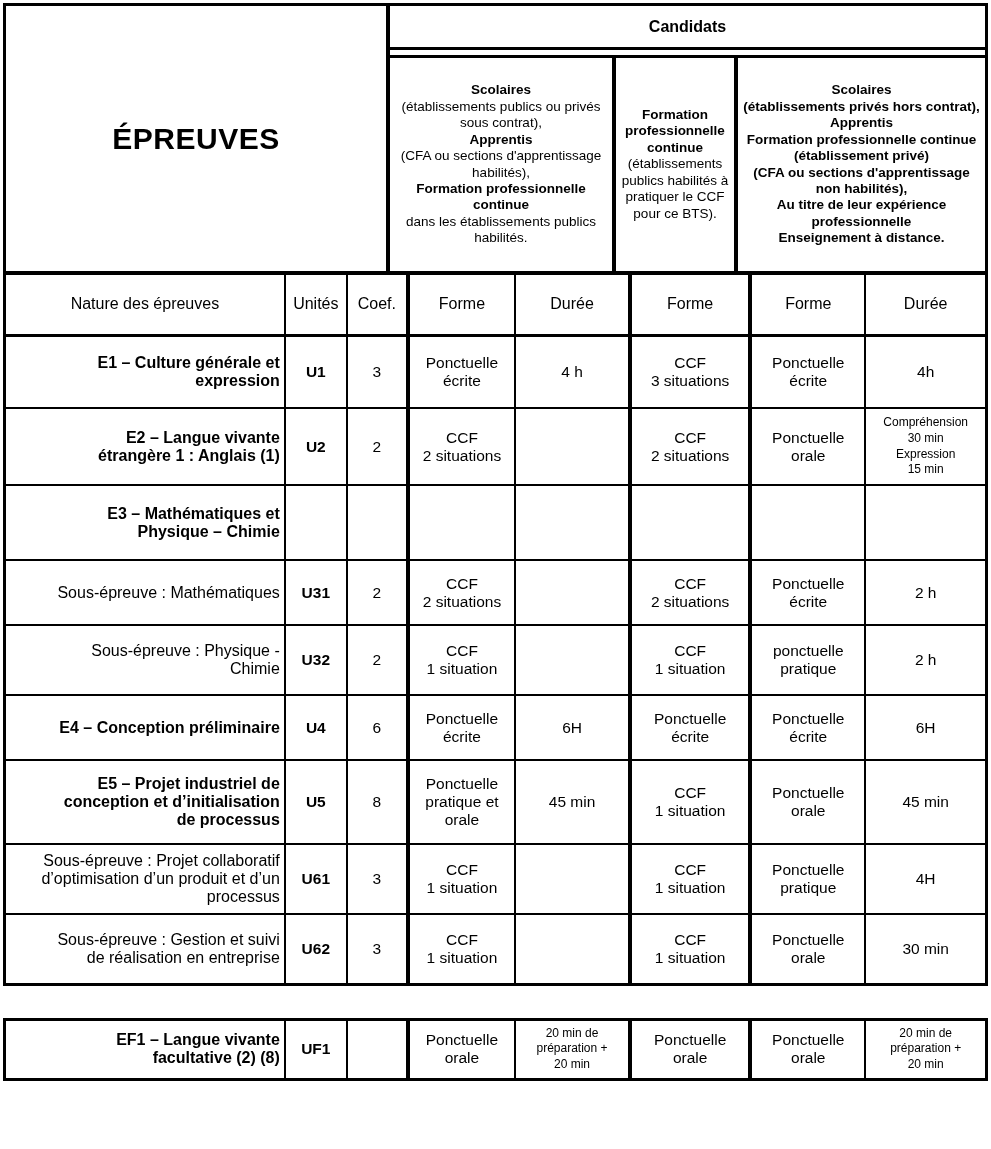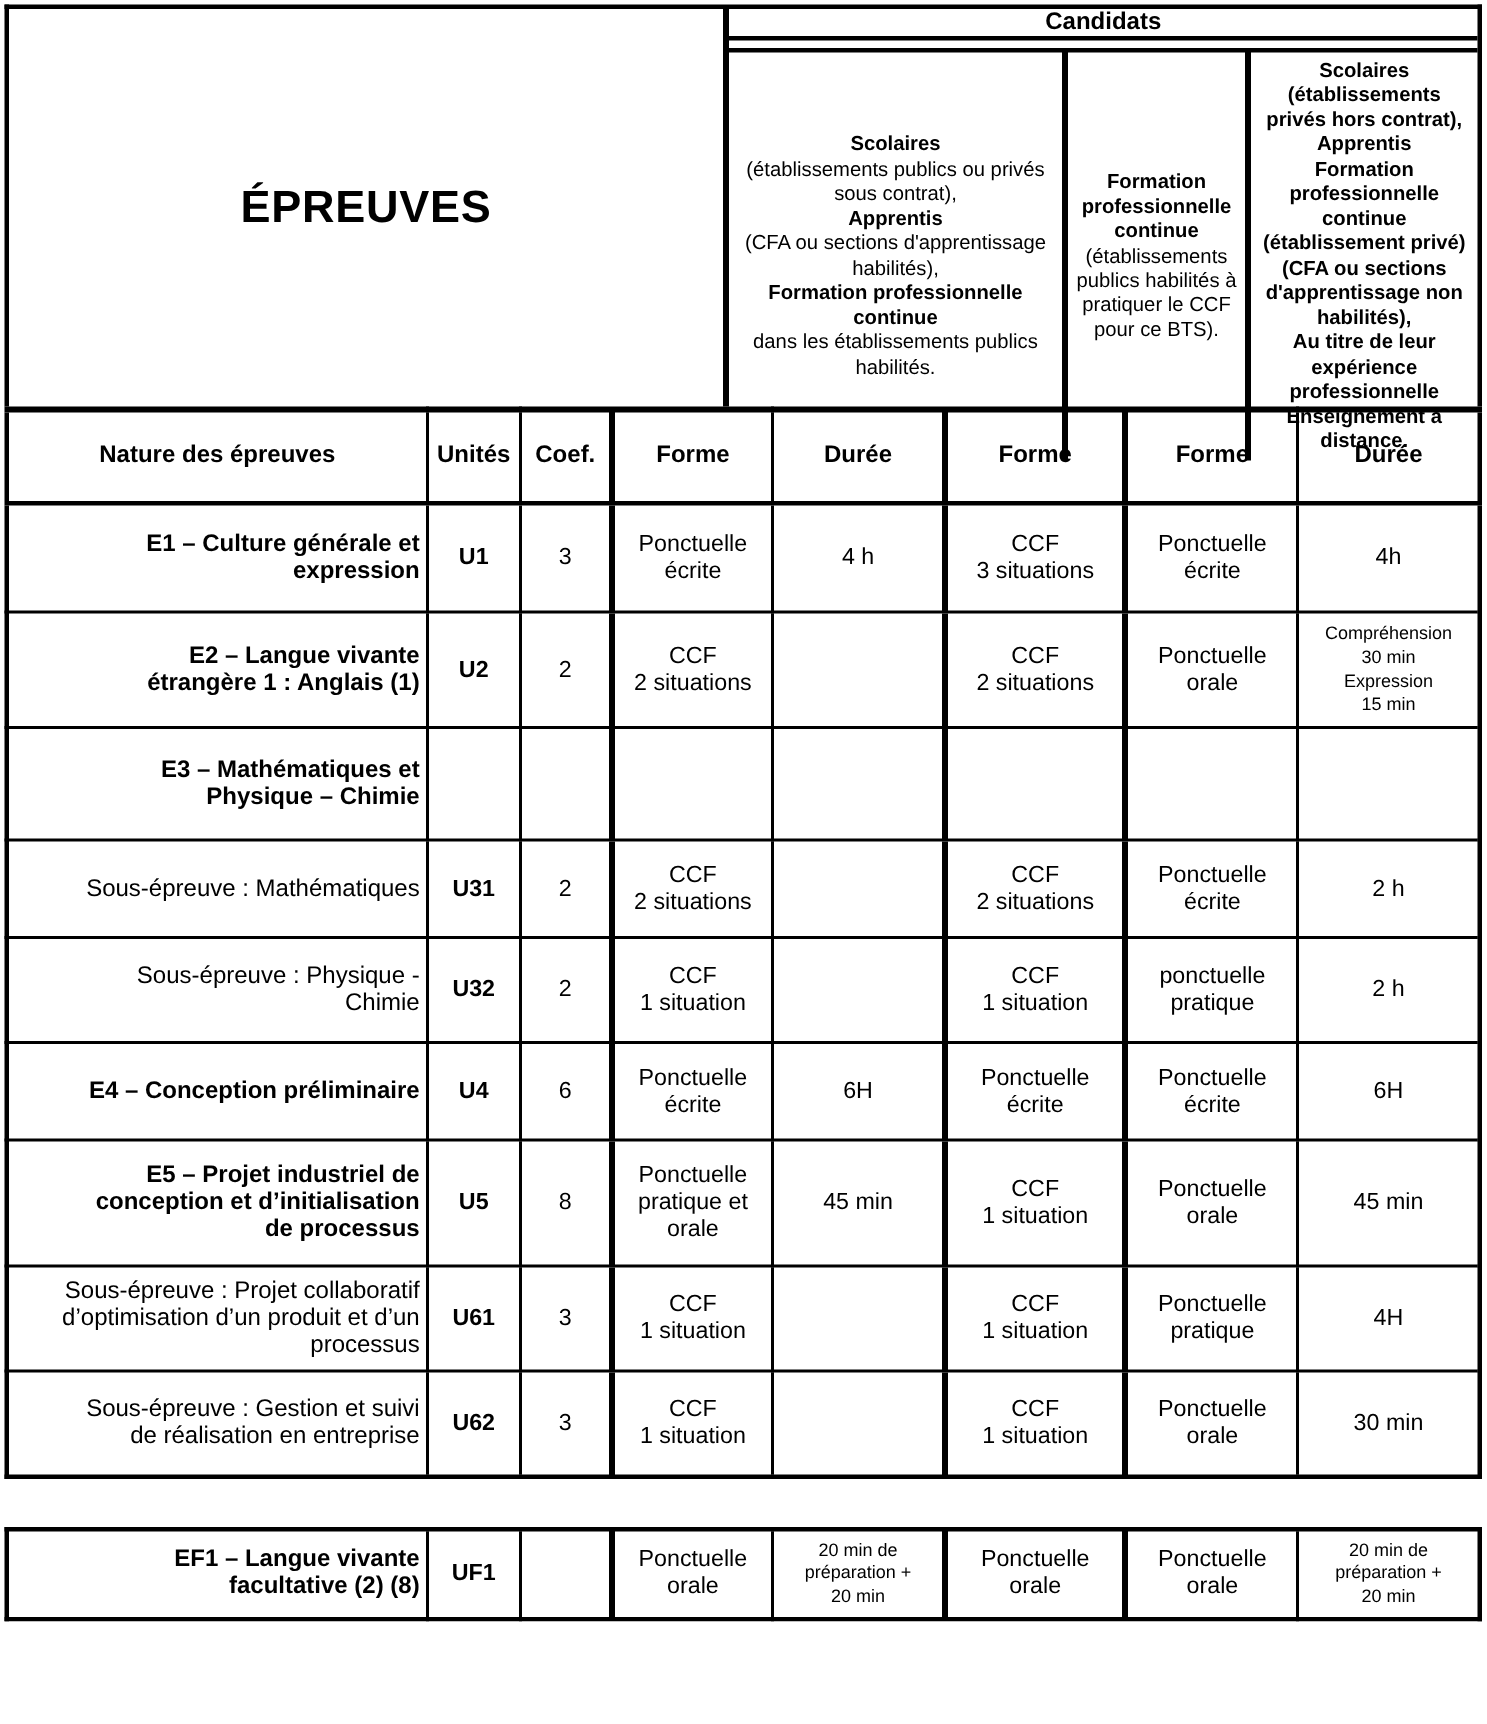--- a/index.html
+++ b/index.html
@@ -12,21 +12,21 @@
 
   
   .hdr-block {
     display: flex;
     border: 3px solid #000;
     border-bottom: none;
     height: 268px;
     box-sizing: border-box;
   }
   .hdr-epreuves {
-    width: 480px;
+    width: 384px;
     border-right: 4px solid #000;
     display: flex;
     align-items: center;
     justify-content: center;
     font-size: 30px;
     font-weight: bold;
     letter-spacing: .5px;
     box-sizing: border-box;
   }
   .hdr-right { flex: 1; display: flex; flex-direction: column; }
@@ -69,21 +69,21 @@
     text-align: center;
     vertical-align: middle;
     font-size: 15.5px;
     padding: 3px 4px;
     white-space: pre-line;
     overflow: hidden;
     box-sizing: border-box;
   }
   td.col-f1, td.col-f2, td.col-f3 { border-left: 4px solid #000; }
   tr.colhdr td {
-    font-weight: bold;
+    font-weight: normal;
     font-size: 16px;
     border-bottom: 3px solid #000;
   }
   td.name { text-align: right; padding-left: 8px; font-size: 16px; }
   td.name.bold { font-weight: bold; }
   td.unit { font-weight: bold; }
   td.small { font-size: 12px; line-height: 1.3; padding: 2px; }
   .tbl-gap { height: 32px; }
 </style>
 </head>

